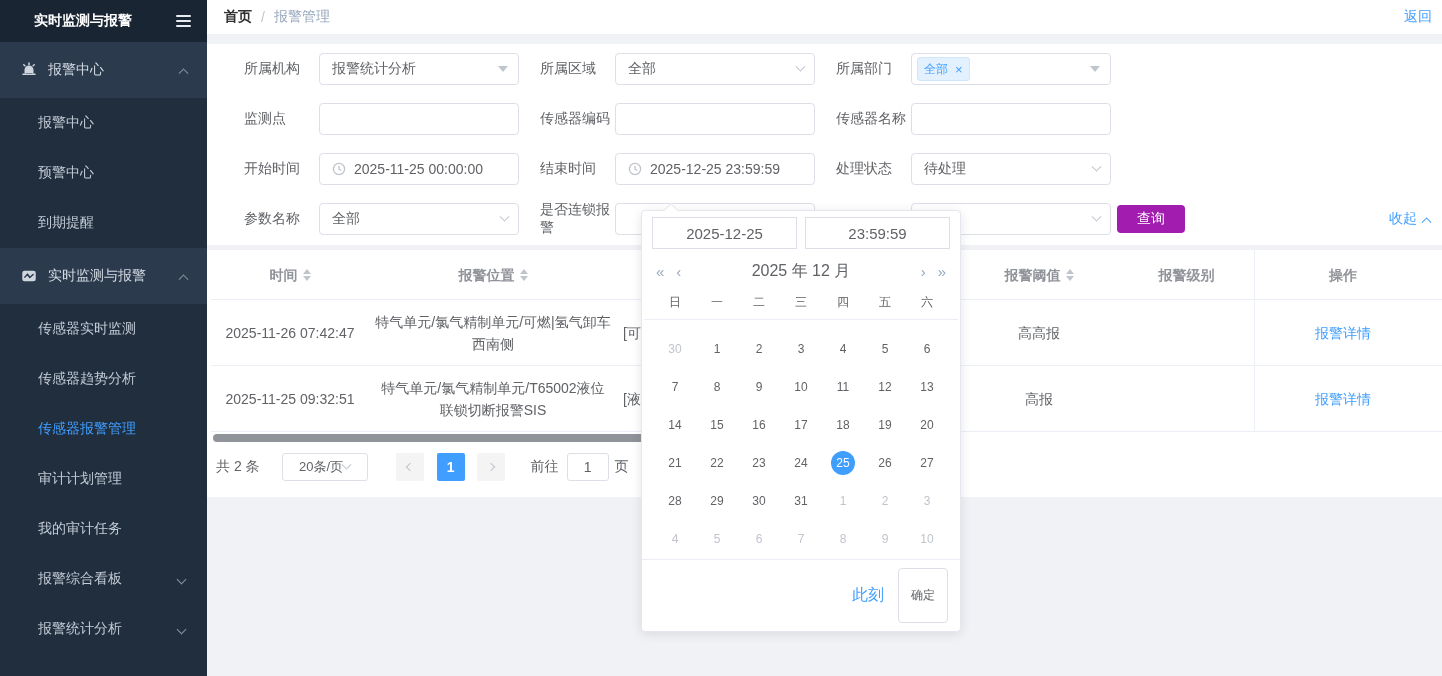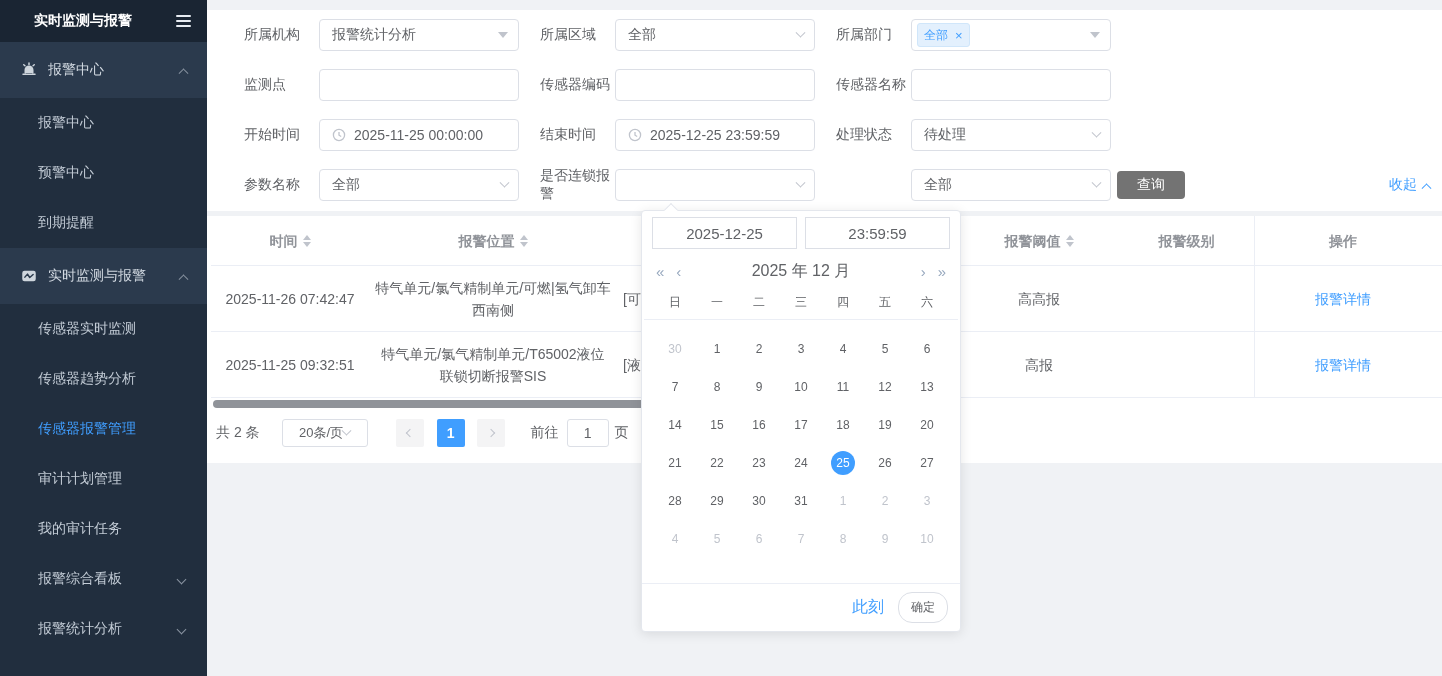--- a/index.html
+++ b/index.html
@@ -38,21 +38,21 @@
   .f-cell { display:flex; align-items:center; }
   .f-label { width:96px; padding-left:21px; color:#606266; }
   .f-field { width:200px; height:32px; border:1px solid #dcdfe6; border-radius:4px; background:#fff; display:flex; align-items:center; padding:0 10px 0 12px; color:#606266; cursor:pointer; position:relative; }
   .f-field .grow { flex:1; }
   .tri-down { width:0; height:0; border-left:5px solid transparent; border-right:5px solid transparent; border-top:6px solid #c0c4cc; }
   .fchev { width:7px; height:7px; border-right:1.5px solid #c0c4cc; border-bottom:1.5px solid #c0c4cc; transform:rotate(45deg) translate(-2px,-2px); }
   input.f-field { cursor:text; }
   .tag { display:inline-flex; align-items:center; background:#e3f0fd; border:1px solid #d0e6fa; border-radius:3px; height:24px; padding:0 6px; color:#409EFF; font-size:12px; gap:7px; margin-left:-7px; }
   .tag .x { font-size:13px; cursor:pointer; }
   .clock { width:14px; height:14px; margin-right:8px; flex-shrink:0; }
-  .btn-primary { width:68px; height:28px; background:#737373; border:none; border-radius:4px; color:#fff; font-size:14px; cursor:pointer; margin-left:6px; }
+  .btn-primary { width:68px; height:28px; background:#a21caf; border:none; border-radius:4px; color:#fff; font-size:14px; cursor:pointer; margin-left:6px; }
   .collapse { margin-left:auto; margin-right:12px; color:#409EFF; display:flex; align-items:center; gap:6px; cursor:pointer; }
   .collapse .chev { border-color:#409EFF; }
 
   
   .table-card { margin-top:5px; background:#fff; padding:0 0 7px 4px; }
   .trow { display:grid; grid-template-columns:158px 248px 342px 160px 135px 177px; align-items:center; }
   .thead { height:50px; border-bottom:1px solid #ebeef5; color:#909399; font-weight:bold; }
   .tbody { height:66px; border-bottom:1px solid #ebeef5; color:#606266; }
   .tc { text-align:center; padding:0 6px; line-height:22px; }
   .tc.left { text-align:left; white-space:nowrap; overflow:hidden; }
@@ -87,21 +87,21 @@
   .dp-nav + .dp-nav { margin-left:12px; }
   .dp-title { flex:1; text-align:center; font-size:16px; color:#606266; }
   .dp-week { display:grid; grid-template-columns:repeat(7,1fr); padding:4px 10px 8px 10px; border-bottom:1px solid #ebeef5; margin:0 2px; }
   .dp-week span { text-align:center; font-size:12px; color:#606266; }
   .dp-days { display:grid; grid-template-columns:repeat(7,1fr); padding:10px 12px 0 12px; }
   .dp-day { height:38px; display:flex; align-items:center; justify-content:center; font-size:12px; color:#606266; cursor:pointer; }
   .dp-day.muted { color:#c0c4cc; }
   .dp-day.selected span { width:24px; height:24px; background:#409EFF; color:#fff; border-radius:50%; display:flex; align-items:center; justify-content:center; }
   .dp-foot { position:absolute; bottom:0; left:0; right:0; border-top:1px solid #ebeef5; display:flex; align-items:center; justify-content:flex-end; padding:8px 12px; gap:14px; }
   .dp-now { color:#409EFF; font-size:16px; cursor:pointer; }
-  .dp-ok { border:1px solid #dcdfe6; border-radius:14px; background:#fff; color:#606266; font-size:12px; padding:6px 12px; cursor:pointer; font-family:inherit; }
+  .dp-ok { border:1px solid #dcdfe6; border-radius:4px; background:#fff; color:#606266; font-size:12px; padding:18px 12px; cursor:pointer; font-family:inherit; }
 </style>
 </head>
 <body>
 
 <aside class="sidebar">
   <div class="sb-header">
     <span class="sb-title">实时监测与报警</span>
     <span class="burger">
         <i></i>
         <i></i>
@@ -162,20 +162,28 @@
       </div>
       <div class="sb-item">
         <span class="lbl">报警统计分析</span>
         <span class="chev down"></span>
       </div>
     </nav>
 </aside>
 
 <div class="main">
 
+  <div class="topbar">
+    <div class="crumb">
+      <span class="home">首页</span>
+      <span class="sep">/</span>
+      <span class="cur">报警管理</span>
+    </div>
+    <span class="back-link">返回</span>
+  </div>
 
   <section class="filter-card">
     <div class="f-row">
       <div class="f-cell">
         <span class="f-label">所属机构</span>
         <div class="f-field">
           <span class="grow">报警统计分析</span>
           <span class="tri-down"></span>
         </div>
       </div>

